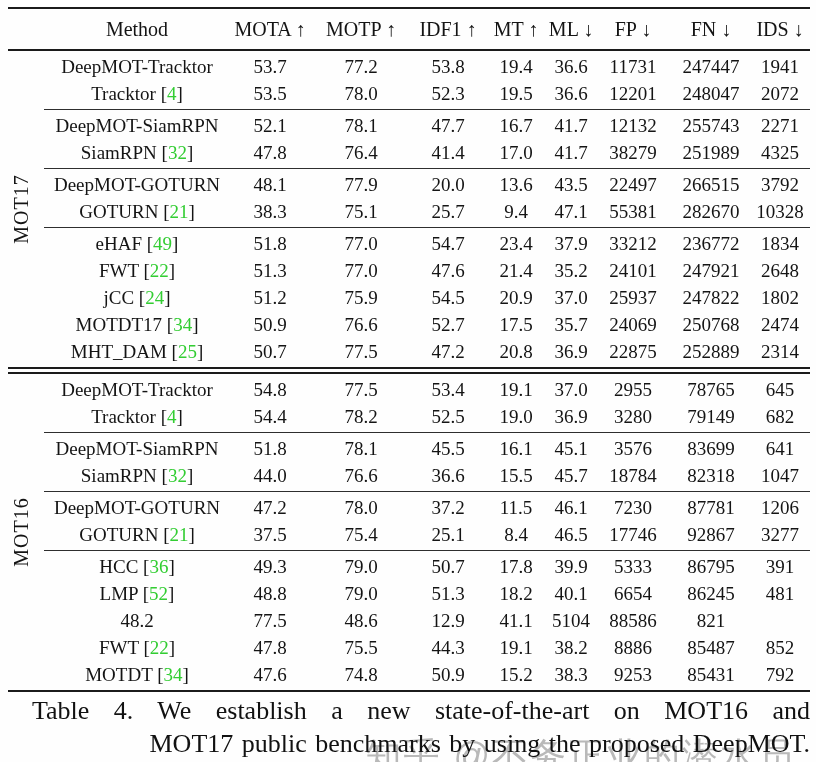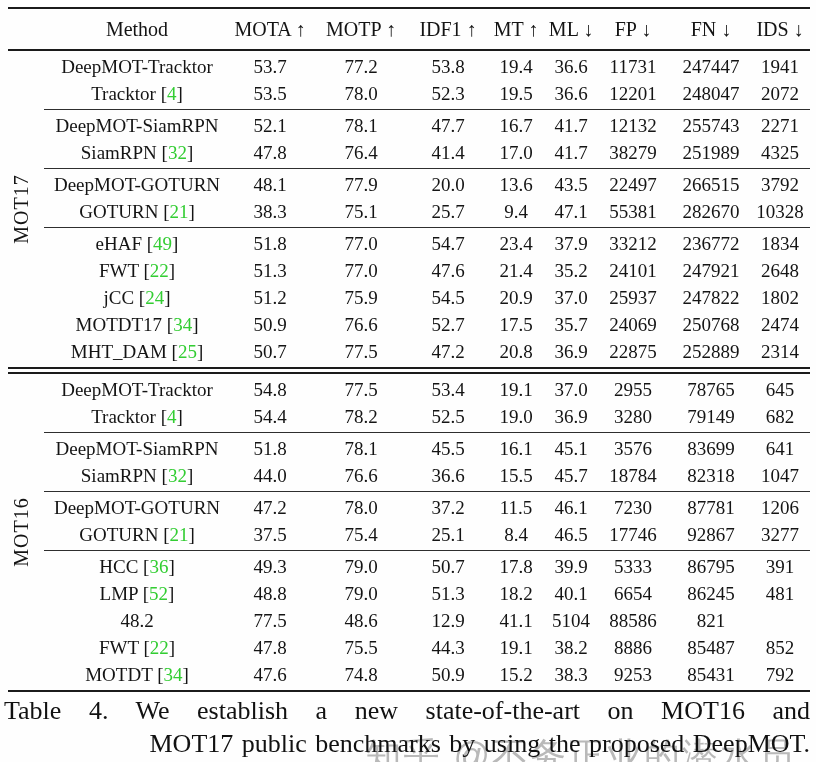--- a/index.html
+++ b/index.html
@@ -16,21 +16,21 @@
   .cell.method{text-align:center;white-space:nowrap;}
   .cell.b{font-weight:normal;}
   .header-row .cell{font-weight:normal;}
   .section{position:relative;}
   .group{padding:2px 0;}
   .side-label{position:absolute;left:2px;top:50%;writing-mode:vertical-rl;
               transform:translateY(-50%) rotate(180deg);font-size:20px;letter-spacing:1px;}
   .cite{color:#32cd32;}
   .caption{position:absolute;left:4px;top:694px;width:806px;font-size:26px;
            line-height:33px;color:#111;z-index:2;}
-  .cap1{text-align:justify;text-align-last:justify;}
+  .cap1{text-align:justify;text-align-last:justify;margin-left:28px;}
   .cap2{text-align:right;word-spacing:2px;}
   .watermark{position:absolute;right:20px;top:708px;z-index:1;
              font-family:"Liberation Sans","DejaVu Sans",sans-serif;
              font-size:36px;color:#b9b9b9;letter-spacing:2px;white-space:nowrap;margin-top:24px;}
 </style>
 </head>
 <body>
 
 <div class="page">
 

